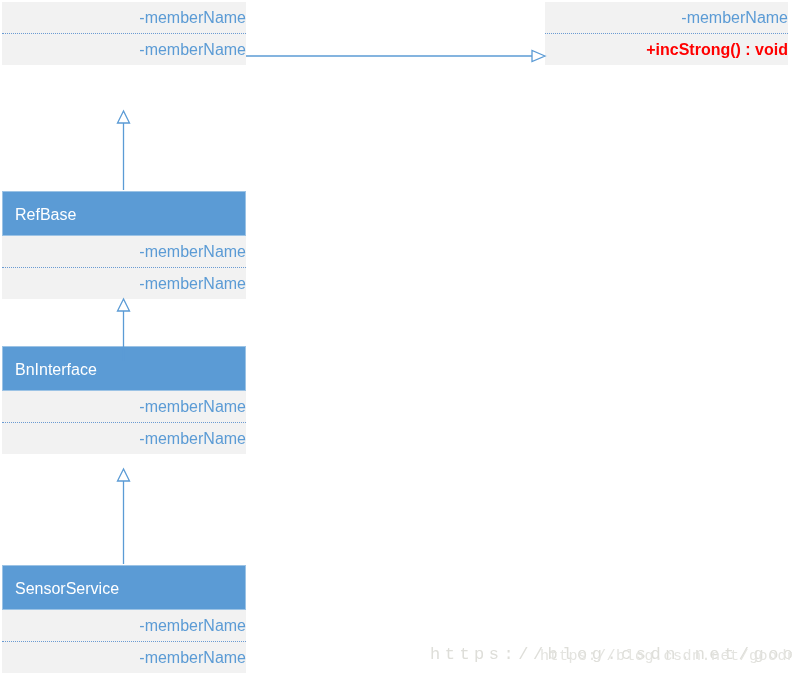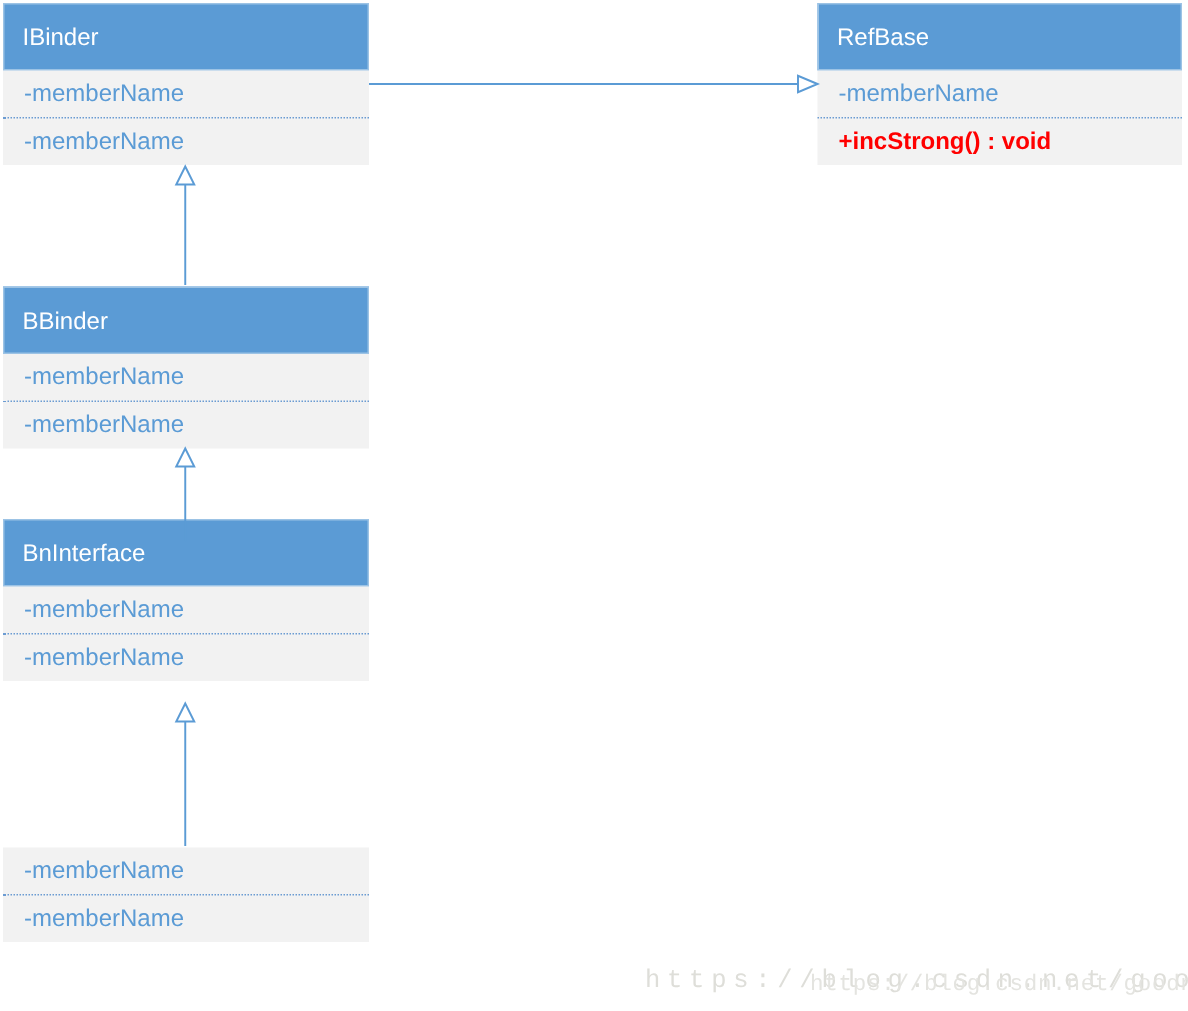--- a/index.html
+++ b/index.html
@@ -23,20 +23,21 @@
     border: 1px solid var(--header-border, #9CC3E5);
     box-sizing: border-box;
     color: #ffffff;
     font-size: 16px;
     padding-left: 12px;
     white-space: nowrap;
     overflow: hidden;
   }
   .uml-body {
     background: var(--body-bg, #F2F2F2);
+    text-align: right;
   }
   .uml-member {
     height: 31px;
     line-height: 31px;
     padding-left: 14px;
     font-size: 16px;
     color: var(--member-text, #5B9BD5);
     white-space: nowrap;
     overflow: hidden;
   }
@@ -72,52 +73,51 @@
     letter-spacing: 0.5px;
     color: var(--watermark2, #E4E4E0);
   }
 </style>
 </head>
 <body>
 
 <div class="canvas">
 
   <div class="uml-class" style="left:2px; top:2px; width:244px;">
-    <div class="uml-header">IBinder</div>
     <div class="uml-body">
       <div class="uml-member">-memberName</div>
       <div class="uml-member divided">-memberName</div>
     </div>
   </div>
 
   <div class="uml-class" style="left:545px; top:2px; width:243px;">
-    <div class="uml-header">RefBase</div>
     <div class="uml-body">
       <div class="uml-member">-memberName</div>
       <div class="uml-member divided method">+incStrong() : void</div>
     </div>
   </div>
 
   <div class="uml-class" style="left:2px; top:191px; width:244px;">
-    <div class="uml-header">BBinder</div>
+    <div class="uml-header">RefBase</div>
     <div class="uml-body">
       <div class="uml-member">-memberName</div>
       <div class="uml-member divided">-memberName</div>
     </div>
   </div>
 
   <div class="uml-class" style="left:2px; top:346px; width:244px;">
     <div class="uml-header">BnInterface</div>
     <div class="uml-body">
       <div class="uml-member">-memberName</div>
       <div class="uml-member divided">-memberName</div>
     </div>
   </div>
 
   <div class="uml-class" style="left:2px; top:565px; width:244px;">
+    <div class="uml-header">SensorService</div>
     <div class="uml-body">
       <div class="uml-member">-memberName</div>
       <div class="uml-member divided">-memberName</div>
     </div>
   </div>
 
   <svg class="arrow-layer" width="792" height="674" viewBox="0 0 792 674">
 
     <g stroke="#5B9BD5" fill="none" stroke-width="1.3">
       <line x1="246" y1="56" x2="532" y2="56"></line>

